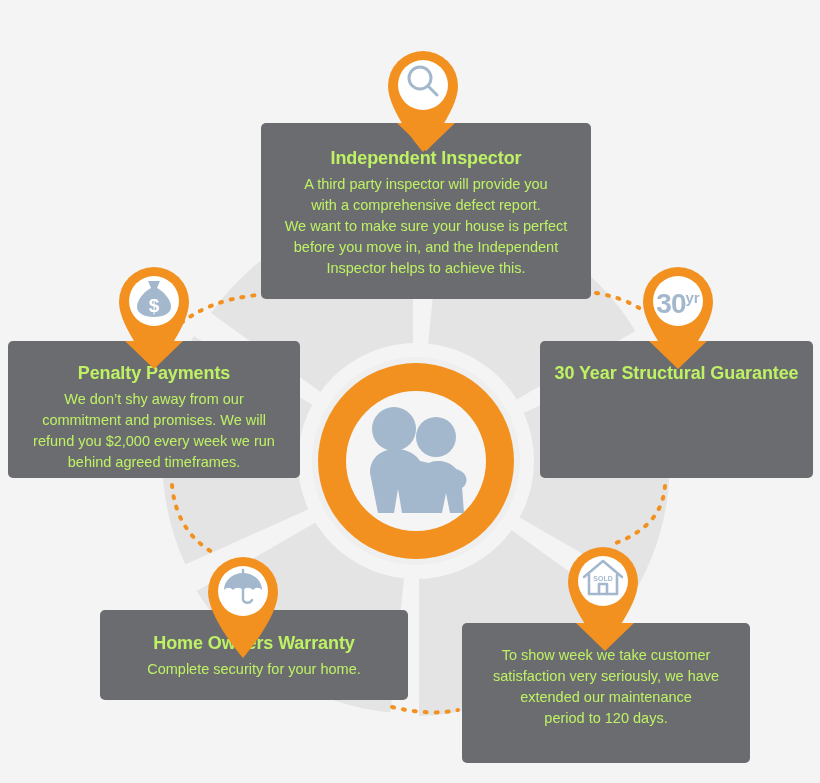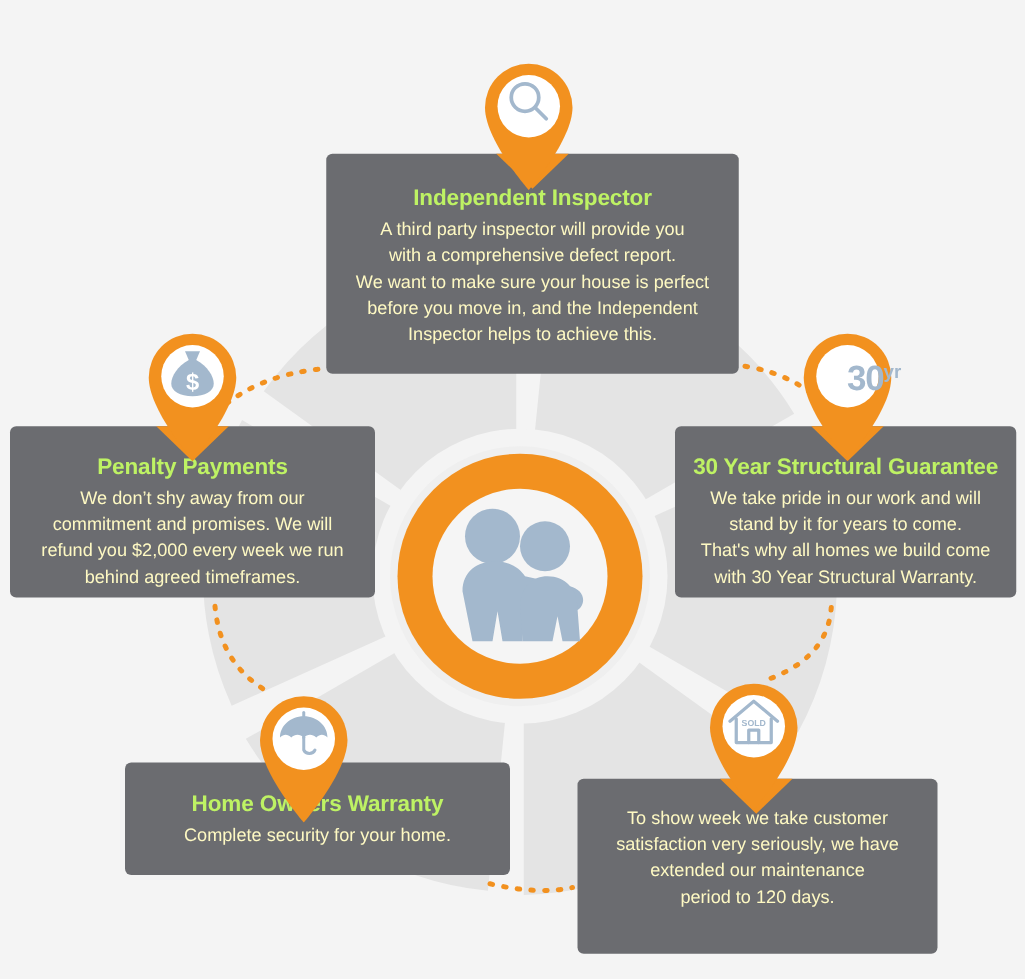--- a/index.html
+++ b/index.html
@@ -91,21 +91,21 @@
     font-size: 18px;
     font-weight: bold;
     line-height: 22px;
     margin: 0 0 5px 0;
     letter-spacing: -0.1px;
   }
   .card-body {
     font-size: 14.5px;
     line-height: 21px;
     margin: 0;
-    color: #fef9c3;
+    color: #bef264;
     font-weight: normal;
   }
 
   
   #card-inspector      { left: 261px; top: 123px; width: 330px; height: 176px; padding-top: 24px;}
   #card-penalty        { left: 8px;   top: 341px; width: 292px; height: 137px; padding-top: 21px;}
   #card-guarantee      { left: 540px; top: 341px; width: 273px; height: 137px; padding-top: 21px;}
   #card-warranty       { left: 100px; top: 610px; width: 308px; height: 90px;  padding-top: 22px;}
   #card-aftersale      { left: 462px; top: 623px; width: 288px; height: 140px; padding-top: 22px;}
 
@@ -131,21 +131,21 @@
     left: 0;
     top: 0;
     width: 86px;
     height: 110px;
   }
   .pin-label {
     position: absolute;
     left: 0;
     top: 20px;
     width: 86px;
-    text-align: right;
+    text-align: center;
     color: #a3b8cd;
     font-weight: bold;
     font-size: 28px;
     line-height: 40px;
     letter-spacing: -1px;
     pointer-events: none;
   }
   .pin-label sup {
     font-size: 15px;
     vertical-align: super;
@@ -241,26 +241,20 @@
       <span>We don’t shy away from our</span><br>
       <span>commitment and promises. We will</span><br>
       <span>refund you $2,000 every week we run</span><br>
       <span>behind agreed timeframes.</span>
     </p>
   </div>
 
   <div class="card" id="card-guarantee">
     <div class="notch" style="left:109px;"></div>
     <h3 class="card-title">30 Year Structural Guarantee</h3>
-    <p class="card-body">
-      <span>We take pride in our work and will</span><br>
-      <span>stand by it for years to come.</span><br>
-      <span>That's why all homes we build come</span><br>
-      <span>with 30 Year Structural Warranty.</span>
-    </p>
   </div>
 
   <div class="card" id="card-warranty">
     <div class="notch" style="left:114px;"></div>
     <h3 class="card-title">Home Owners Warranty</h3>
     <p class="card-body">
       <span>Complete security for your home.</span>
     </p>
   </div>
 

